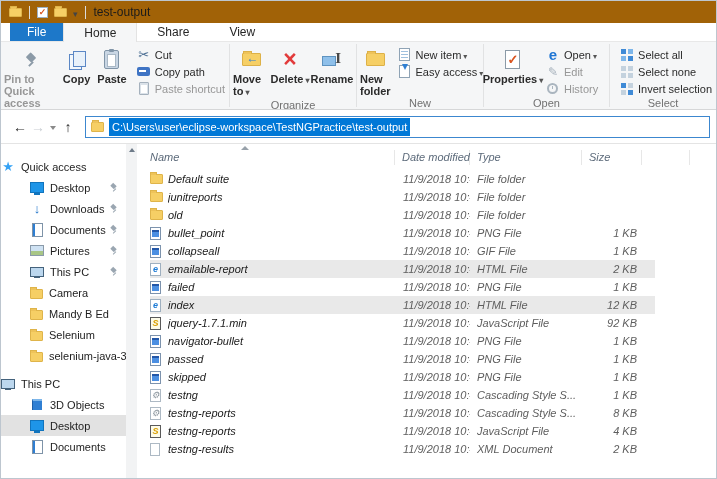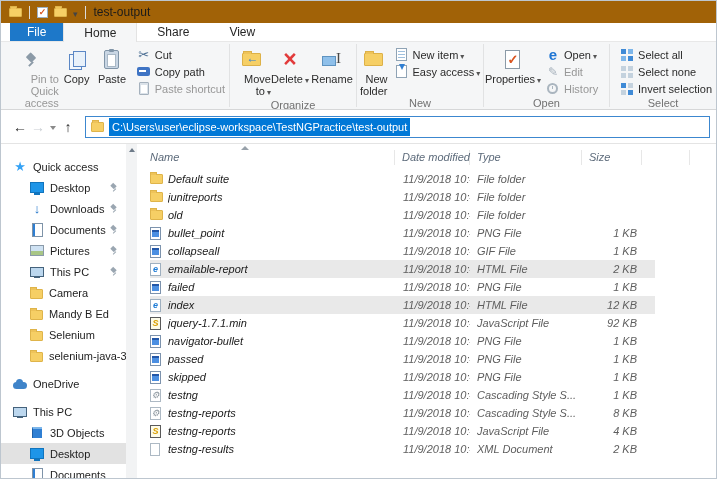--- a/index.html
+++ b/index.html
@@ -26,21 +26,21 @@
   .tab{display:flex;align-items:center;padding:0 20px;font-size:12px;color:#262626;}
   .tab.file{background:var(--accent);color:#fff;padding:0 17px;margin-left:9px;}
   .tab.active{background:#f5f6f7;border-left:1px solid #e3e3e3;border-right:1px solid #e3e3e3;margin-bottom:-1px;}
 
   
   .ribbon{height:68px;background:#f5f6f7;border-bottom:1px solid #d6d7d8;display:flex;align-items:stretch;overflow:hidden;}
   .rgroup{display:flex;flex-direction:column;}
   .rcontent{flex:1;display:flex;align-items:flex-start;padding:3px 1px 0 3px;}
   .glabel{text-align:center;font-size:11px;color:#717171;padding:0 0 2px;}
   .gsep{width:1px;background:#e1e2e3;margin:2px 0;}
-  .bigbtn{display:flex;flex-direction:column;align-items:center;text-align:right;font-size:11px;color:#2b2b2b;line-height:12px;padding-top:1px;}
+  .bigbtn{display:flex;flex-direction:column;align-items:center;text-align:left;font-size:11px;color:#2b2b2b;line-height:12px;padding-top:1px;font-weight:bold;}
   .iconbox{height:27px;display:flex;align-items:center;justify-content:center;}
   .blabel{display:block;}
   .caret::before{content:"▾";font-size:8px;color:#555;margin-left:2px;}
   .smallcol{display:flex;flex-direction:column;margin-left:3px;padding-top:1px;}
   .smallbtn{display:flex;align-items:center;height:17px;font-size:11px;color:#2b2b2b;padding:0 3px;white-space:nowrap;}
   .sic16{width:16px;display:flex;align-items:center;justify-content:center;margin-right:3px;flex:none;}
   .dim, .dim .blabel, .dim span{color:#979797 !important;}
 
   
   .ic-pin{position:relative;width:14px;height:16px;}
@@ -102,21 +102,21 @@
   .nav.chev::before{content:"";display:inline-block;border-left:3px solid transparent;border-right:3px solid transparent;border-top:4px solid #8a8a8a;vertical-align:middle;}
   .nav.up::before{content:"↑";}
   .addrbox{flex:1;height:22px;border:1px solid #3c87cf;background:#fff;display:flex;align-items:center;padding:0 3px;margin-left:8px;}
   .afolder{position:relative;width:13px;height:10px;background:var(--folder);border:1px solid #dfb44a;border-radius:1px;margin:0 2px;flex:none;}
   .afolder::before{content:"";position:absolute;top:-3px;left:0;width:5px;height:2px;background:#eec35a;border:1px solid #dfb44a;border-bottom:none;}
   .path{background:var(--selection);color:#fff;font-size:11px;padding:3px 3px;margin-left:3px;white-space:nowrap;}
 
   
   .bodyarea{display:flex;height:334px;}
   .sidebar{width:125px;padding-top:12px;overflow:hidden;flex:none;}
-  .srow{height:21px;display:flex;align-items:center;padding-left:12px;position:relative;}
+  .srow{height:21px;display:flex;align-items:center;padding-left:0;position:relative;}
   .srow.l1{padding-left:29px;}
   .srow.sel{background:#e2e2e2;}
   .srow.gap{margin-top:7px;}
   .slabel{margin-left:6px;font-size:11px;color:#1d1d1d;white-space:nowrap;}
   .pin{position:absolute;right:7px;top:6px;width:9px;height:10px;}
   .pin::before{content:"";position:absolute;left:1px;top:1px;width:5px;height:4px;background:#9aa6b1;transform:rotate(45deg);}
   .pin::after{content:"";position:absolute;left:4px;top:5px;width:1px;height:4px;background:#9aa6b1;transform:rotate(45deg);}
   .sidescroll{width:11px;background:#f2f3f4;display:flex;justify-content:center;padding-top:4px;flex:none;}
   .sb-caret{width:0;height:0;border-left:3px solid transparent;border-right:3px solid transparent;border-bottom:4px solid #6d7a88;}
 
@@ -395,24 +395,20 @@
         </div>
         <div class="srow l1">
           <span class="sic folder"></span>
           <span class="slabel">Selenium</span>
         </div>
         <div class="srow l1">
           <span class="sic folder"></span>
           <span class="slabel">selenium-java-3</span>
         </div>
         <div class="srow l0 gap">
-          <span class="sic cloud"></span>
-          <span class="slabel">OneDrive</span>
-        </div>
-        <div class="srow l0 gap">
           <span class="sic pc"></span>
           <span class="slabel">This PC</span>
         </div>
         <div class="srow l1">
           <span class="sic cube"></span>
           <span class="slabel">3D Objects</span>
         </div>
         <div class="srow l1 sel">
           <span class="sic desktop"></span>
           <span class="slabel">Desktop</span>

